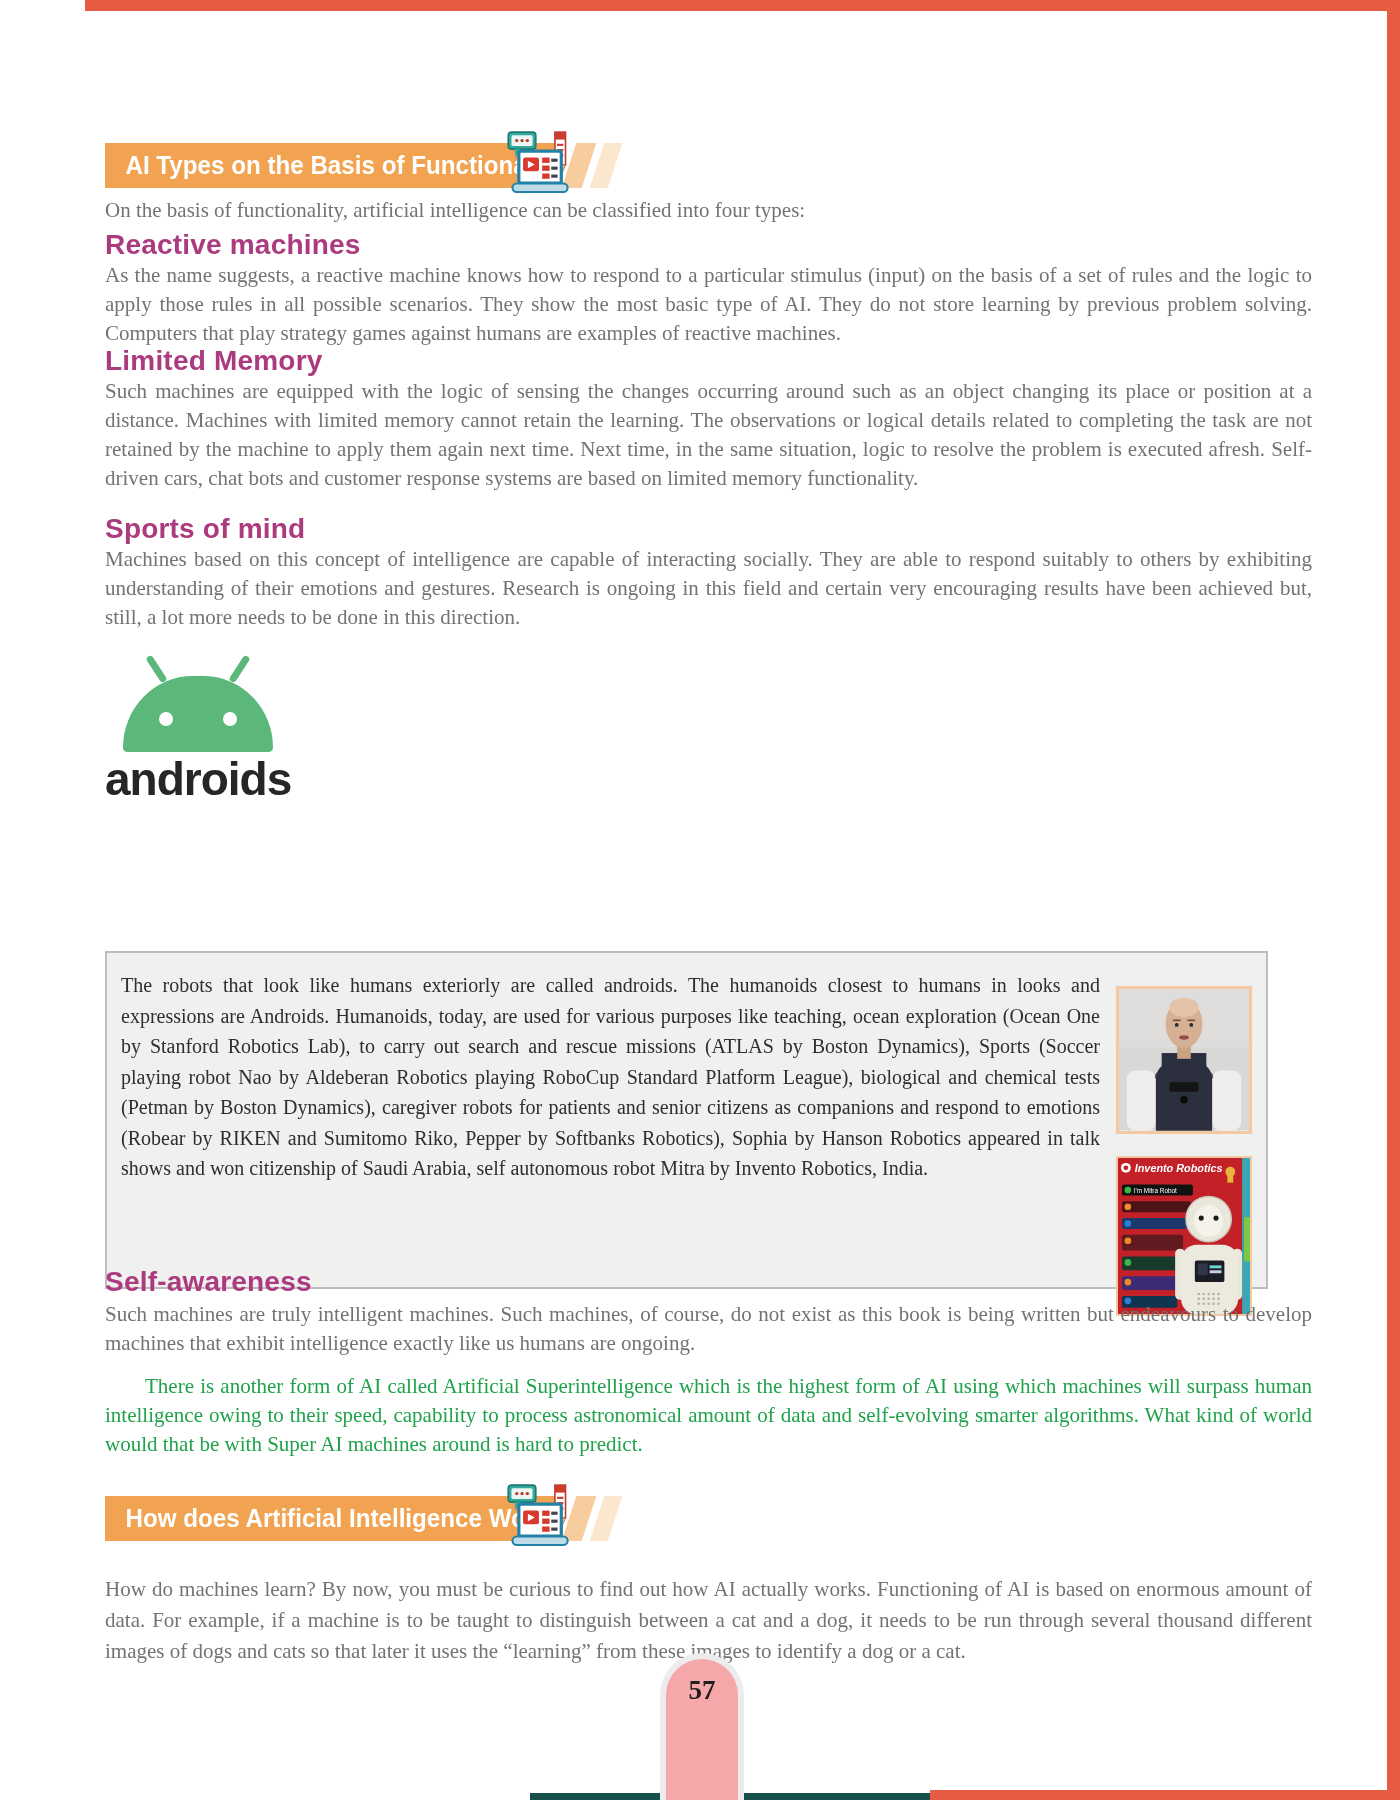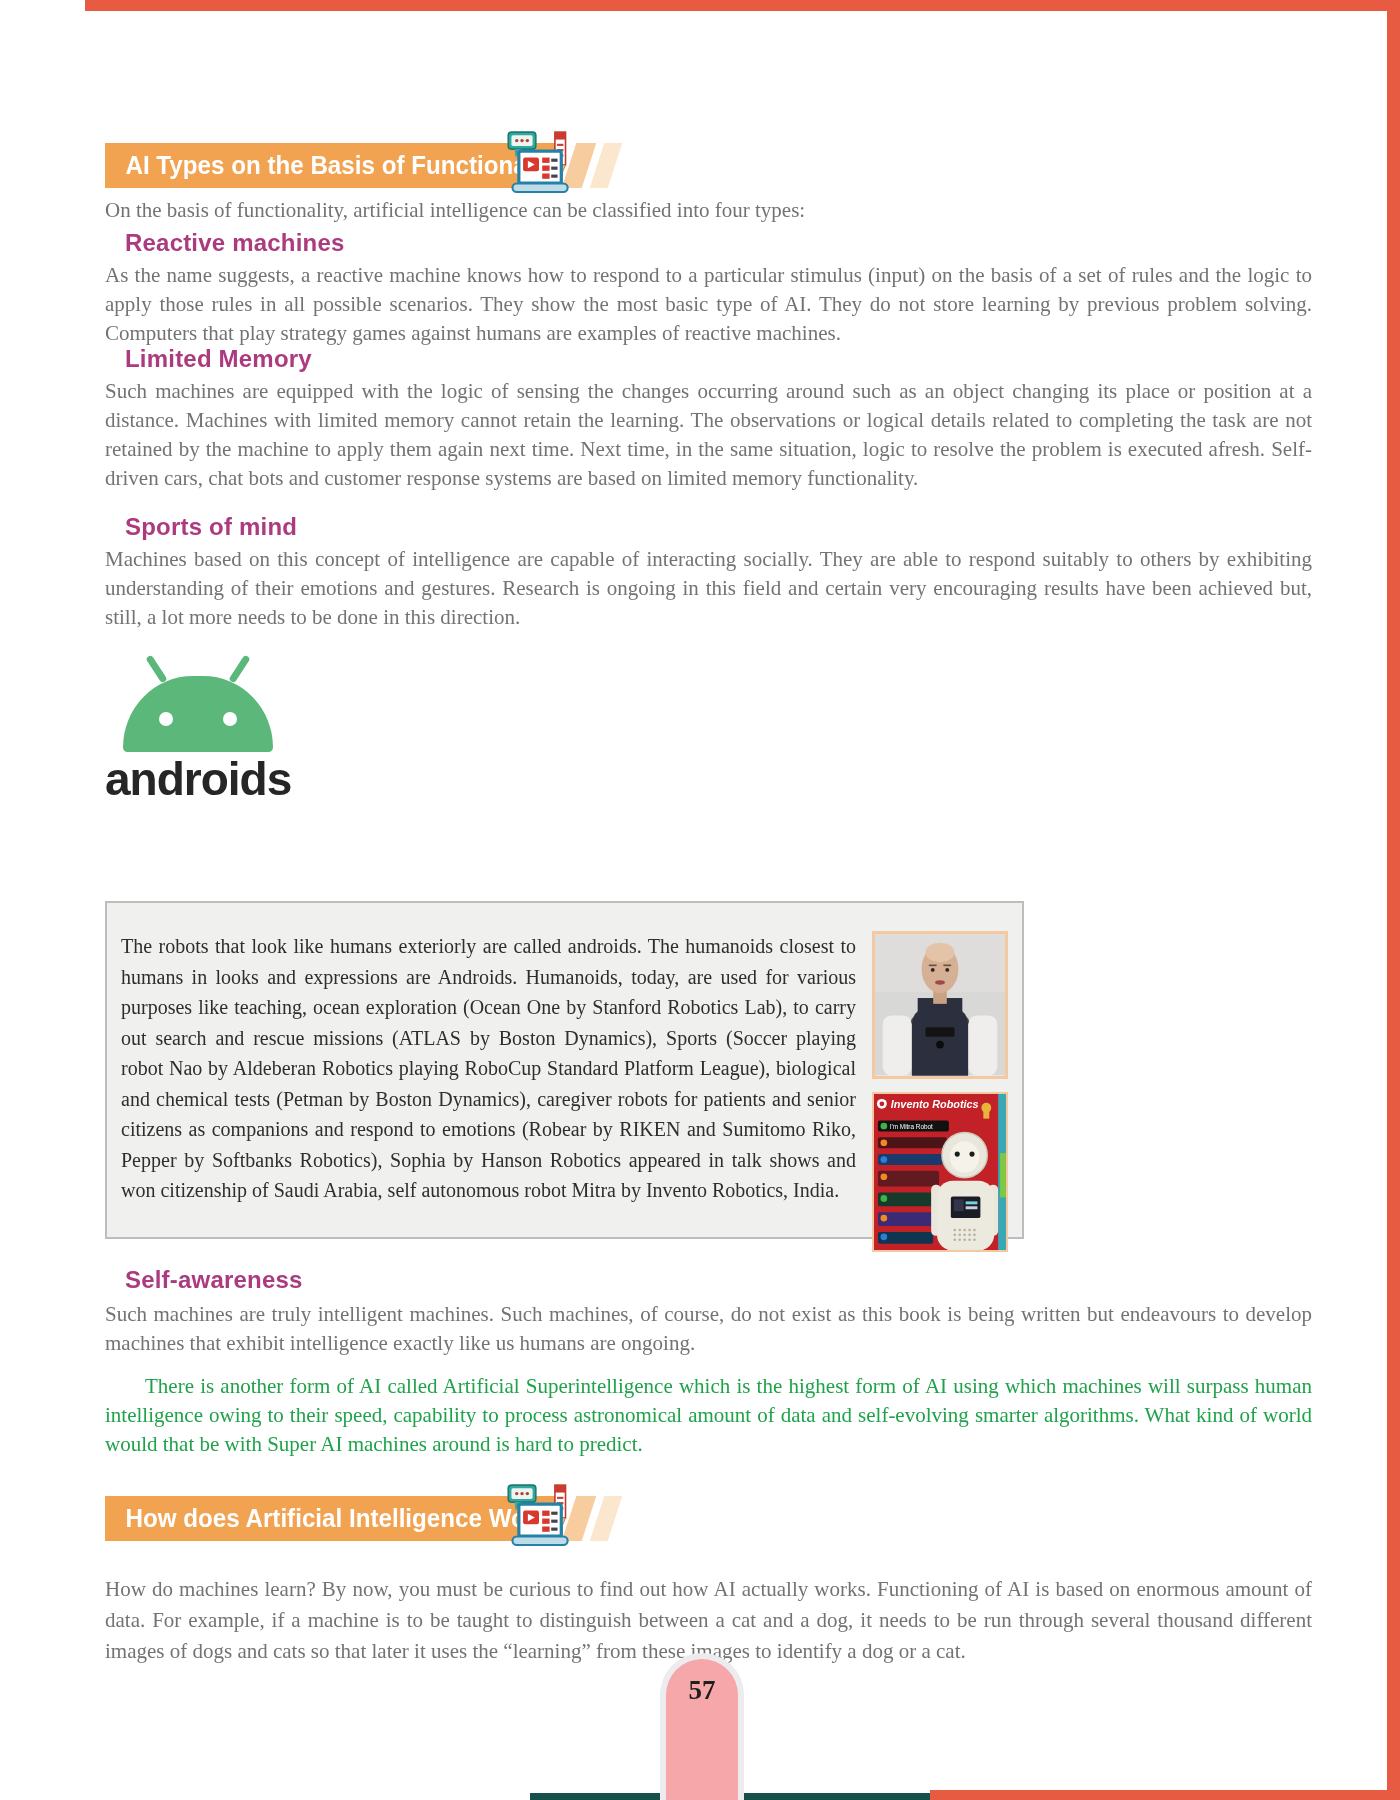--- a/index.html
+++ b/index.html
@@ -20,21 +20,21 @@
     font-size:26px; line-height:45px; padding-left:22px; white-space:nowrap;
     transform:scaleX(0.93); transform-origin:left center;
   }
   .banner-stripe-a { position:absolute; top:0; right:-26px; width:20px; height:45px; background:#f7cd9f; transform:skewX(-18deg); }
   .banner-stripe-b { position:absolute; top:0; right:-52px; width:18px; height:45px; background:#fbe7cd; transform:skewX(-18deg); }
   .banner-icon { position:absolute; top:-13px; right:-10px; width:68px; height:70px; z-index:2; }
 
   
   .mag-head {
     position:absolute; left:105px; color:#ac3a7f; font-family:"Liberation Sans", sans-serif;
-    font-weight:bold; font-size:24px; letter-spacing:.2px;margin-left:20px;
+    font-weight:bold; font-size:28px; letter-spacing:.2px;
   }
   .body-p {
     position:absolute; left:105px; width:1207px; font-size:21px; line-height:29px;
     color:#737373; text-align:justify; margin:0;
   }
   .note-green { color:#1fa24a; text-indent:40px; }
   .p-how { line-height:31px; }
 
   
   #droid-logo { position:absolute; left:105px; top:652px; width:200px; }
@@ -48,25 +48,25 @@
   .droid-ant { position:absolute; width:7px; height:30px; background:#5cb87a; border-radius:4px; top:2px; }
   .droid-ant.l { left:30px;  transform:rotate(-33deg); }
   .droid-ant.r { right:30px; transform:rotate(33deg); }
   .droid-word {
     margin-top:4px; font-family:"Liberation Sans", sans-serif; font-weight:bold;
     font-size:46px; color:#262626; letter-spacing:-1px; line-height:46px;
   }
 
   
   #androids-box {
-    position:absolute; left:105px; top:901px; width:919px; height:338px; box-sizing:border-box;
-    border:2px solid #bdbdbd; background:#f0f0ee; padding:28px 14px; display:flex; gap:16px;
+    position:absolute; left:105px; top:951px; width:1163px; height:338px; box-sizing:border-box;
+    border:2px solid #bdbdbd; background:#f0f0ee; padding:17px 14px; display:flex; gap:16px;
   }
   .box-text { flex:1; font-size:20px; line-height:30.5px; color:#2e2e2e; text-align:justify; }
-  .box-images { width:136px; display:flex; flex-direction:column; gap:13px; }
+  .box-images { width:136px; display:flex; flex-direction:column; gap:22px;margin-top:16px; }
   .robot-img { box-sizing:border-box; background:#fff; }
   .robot-img.sophia { width:136px; height:150px; border:3px solid #f4c9a2; }
   .robot-img.mitra  { width:136px; height:163px; border:2px solid #f4c9a2; }
   .robot-img svg { display:block; width:100%; height:100%; }
 
   
   #page-pill {
     position:absolute; left:660px; top:1653px; width:84px; height:147px; box-sizing:border-box;
     background:#f5a7a9; border:6px solid #ececef; border-bottom:none;
     border-radius:46px 46px 0 0; text-align:center; padding-top:16px;

